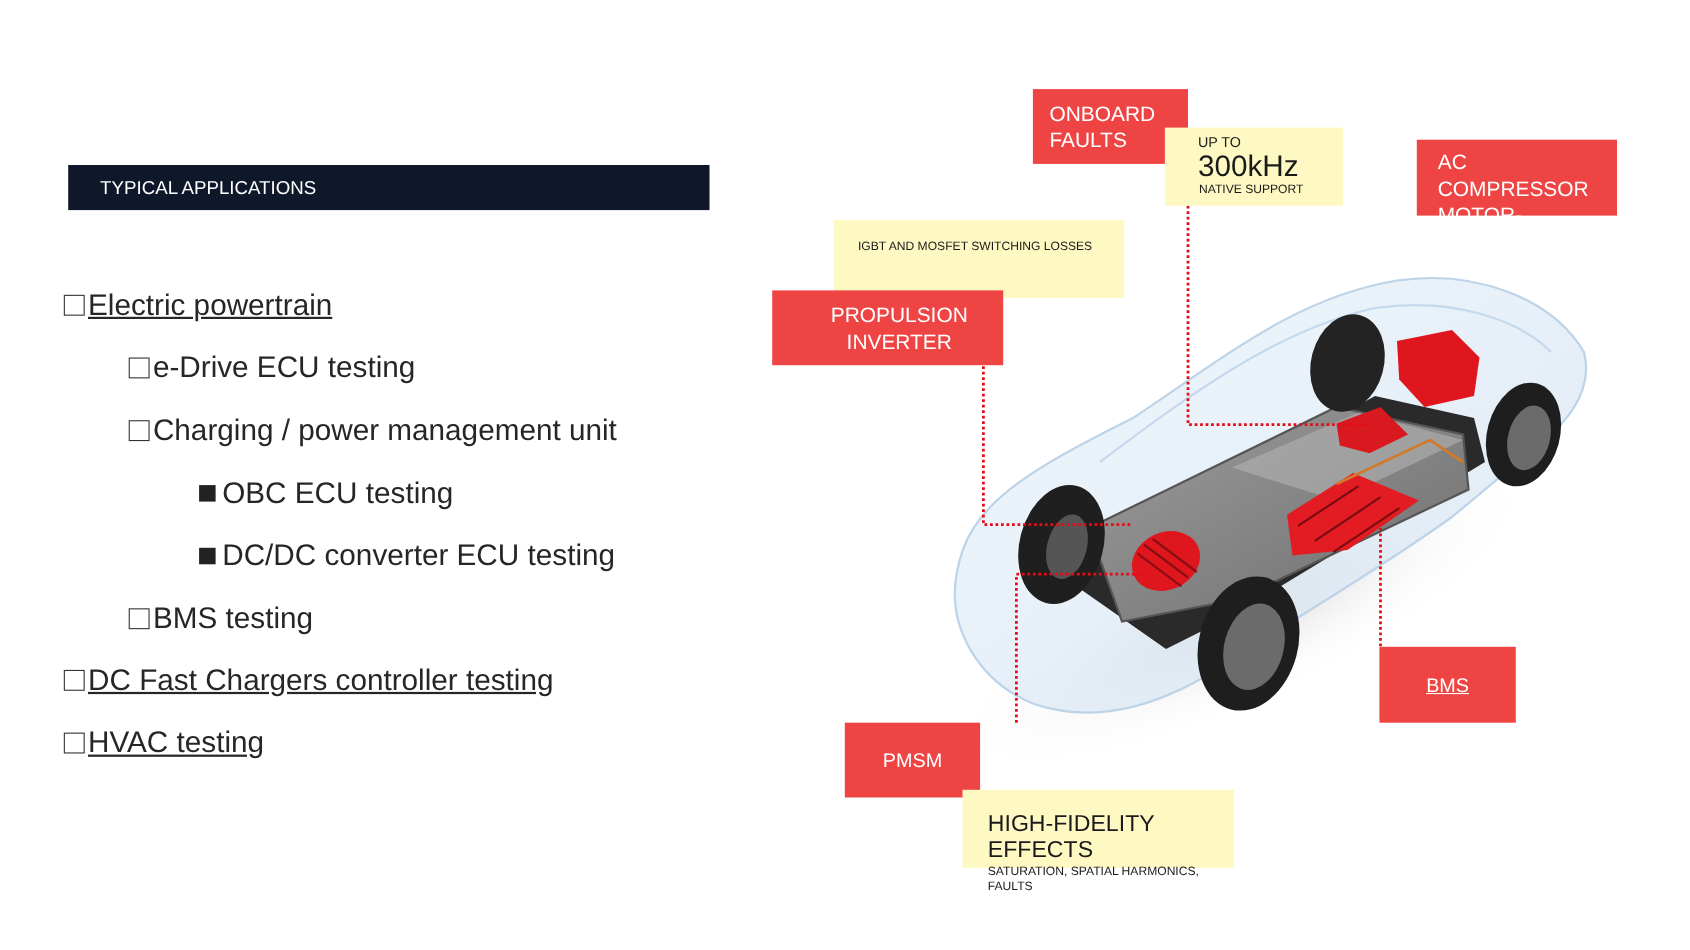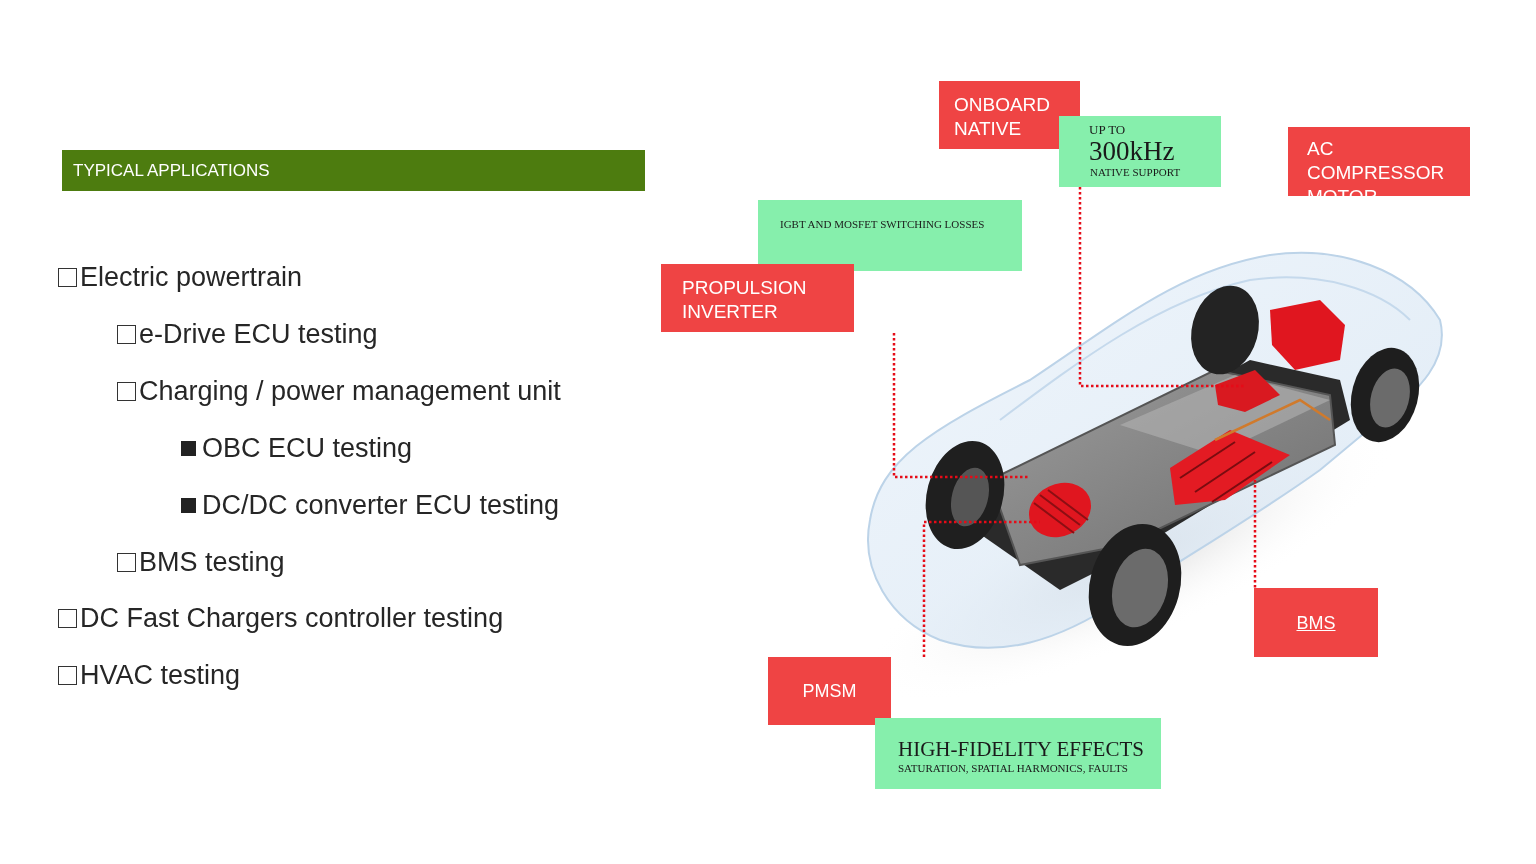--- a/index.html
+++ b/index.html
@@ -4,49 +4,49 @@
 <style>
   html, body { margin: 0; padding: 0; }
   body {
     width: 1536px; height: 864px; overflow: hidden; position: relative;
     background: #ffffff;
     font-family: "Liberation Sans", sans-serif;
     color: #262626;
   }
   .section-bar {
     position: absolute; left: 62px; top: 150px; width: 583px; height: 41px;
-    background: #4d7c0f; color: #fff; font-size: 17px;
-    display: flex; align-items: center; padding-left: 11px; box-sizing: border-box;
+    background: #0f172a; color: #fff; font-size: 17px;
+    display: flex; align-items: center; padding-left: 29px; box-sizing: border-box;
   }
   .app-list { position: absolute; left: 58px; top: 262px; margin: 0; padding: 0; list-style: none; }
   .app-item {
     position: absolute; white-space: nowrap; font-size: 27px; color: #262626;
     display: flex; align-items: center;
   }
   .bullet-open {
     display: inline-block; width: 19px; height: 19px; border: 1.5px solid #333;
     box-sizing: border-box; margin-right: 3px;
   }
   .bullet-solid {
     display: inline-block; width: 15px; height: 15px; background: #222;
     margin-right: 6px;
   }
-  .lvl0 { left: 0; }
+  .lvl0 { left: 0; text-decoration: underline; }
   .lvl1 { left: 59px; }
   .lvl2 { left: 123px; }
 
   .diagram { position: absolute; left: 690px; top: 60px; width: 846px; height: 760px; }
   .car { position: absolute; left: 0; top: 0; }
 
   .tag-red {
     position: absolute; background: #ef4444; color: #fff; font-size: 19px; line-height: 24px;
     box-sizing: border-box;
   }
   .tag-gray {
-    position: absolute; background: #86efac; color: #1a1a1a; box-sizing: border-box; font-family: Liberation Serif, serif;
+    position: absolute; background: #fef9c3; color: #1a1a1a; box-sizing: border-box;
   }
 </style>
 </head>
 <body>
 
 <div class="section-bar">
   <span>TYPICAL APPLICATIONS</span>
 </div>
 
 <ul class="app-list">
@@ -137,46 +137,46 @@
       <polyline points="894,333 894,477 1030,477"></polyline>
       <polyline points="1080,187 1080,386 1245,386"></polyline>
       <polyline points="924,657 924,522 1040,522"></polyline>
       <polyline points="1255,480 1255,588"></polyline>
     </g>
   </svg>
 </div>
 
 <div class="tag-red" style="left:939px; top:81px; width:141px; height:68px; padding:12px 0 0 15px;">
   <div>ONBOARD</div>
-  <div>NATIVE</div>
+  <div>FAULTS</div>
 </div>
 <div class="tag-gray" style="left:1059px; top:116px; width:162px; height:71px; padding:7px 0 0 30px;">
   <div style="font-size:13px; line-height:14px;">UP TO</div>
   <div style="font-size:27px; line-height:28px;">300kHz</div>
   <div style="font-size:11px; line-height:14px; margin-left:1px;">NATIVE SUPPORT</div>
 </div>
 
 <div class="tag-red" style="left:1288px; top:127px; width:182px; height:69px; padding:10px 0 0 19px;">
   <div>AC COMPRESSOR</div>
   <div>MOTOR-INVERTER</div>
 </div>
 
 <div class="tag-gray" style="left:758px; top:200px; width:264px; height:71px; padding:17px 0 0 22px;">
   <div style="font-size:11px; line-height:14px;">IGBT AND MOSFET SWITCHING LOSSES</div>
 </div>
 
-<div class="tag-red" style="left:661px; top:264px; width:193px; height:68px; padding:12px 0 0 21px;">
+<div class="tag-red" style="left:702px; top:264px; width:210px; height:68px; padding:12px 0 0 21px;text-align:center;">
   <div>PROPULSION</div>
   <div>INVERTER</div>
 </div>
 
 <div class="tag-red" style="left:1254px; top:588px; width:124px; height:69px; display:flex; align-items:center; justify-content:center; font-size:18px;text-decoration:underline;">
   <span>BMS</span>
 </div>
 
 <div class="tag-red" style="left:768px; top:657px; width:123px; height:68px; display:flex; align-items:center; justify-content:center; font-size:18px;">
   <span>PMSM</span>
 </div>
 
-<div class="tag-gray" style="left:875px; top:718px; width:286px; height:71px; padding:19px 0 0 23px;">
+<div class="tag-gray" style="left:875px; top:718px; width:247px; height:71px; padding:19px 0 0 23px;">
   <div style="font-size:21px; line-height:24px;">HIGH-FIDELITY EFFECTS</div>
   <div style="font-size:11px; line-height:14px;">SATURATION, SPATIAL HARMONICS, FAULTS</div>
 </div>
 
 </body></html>

